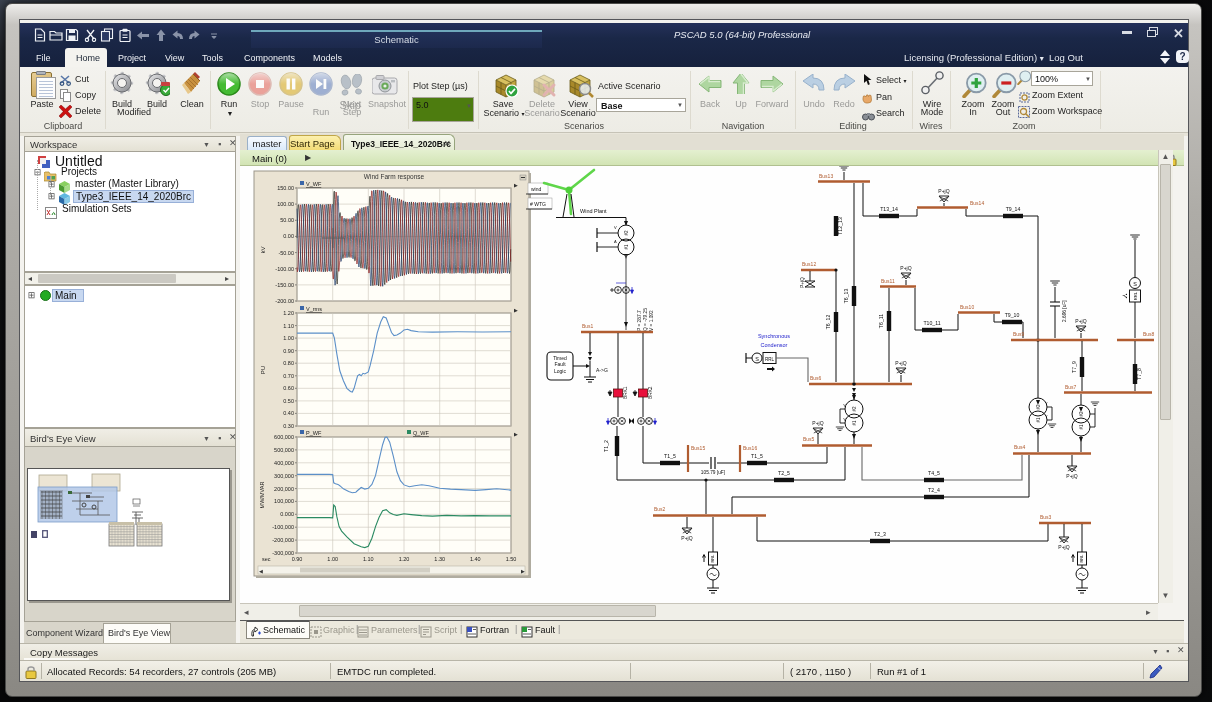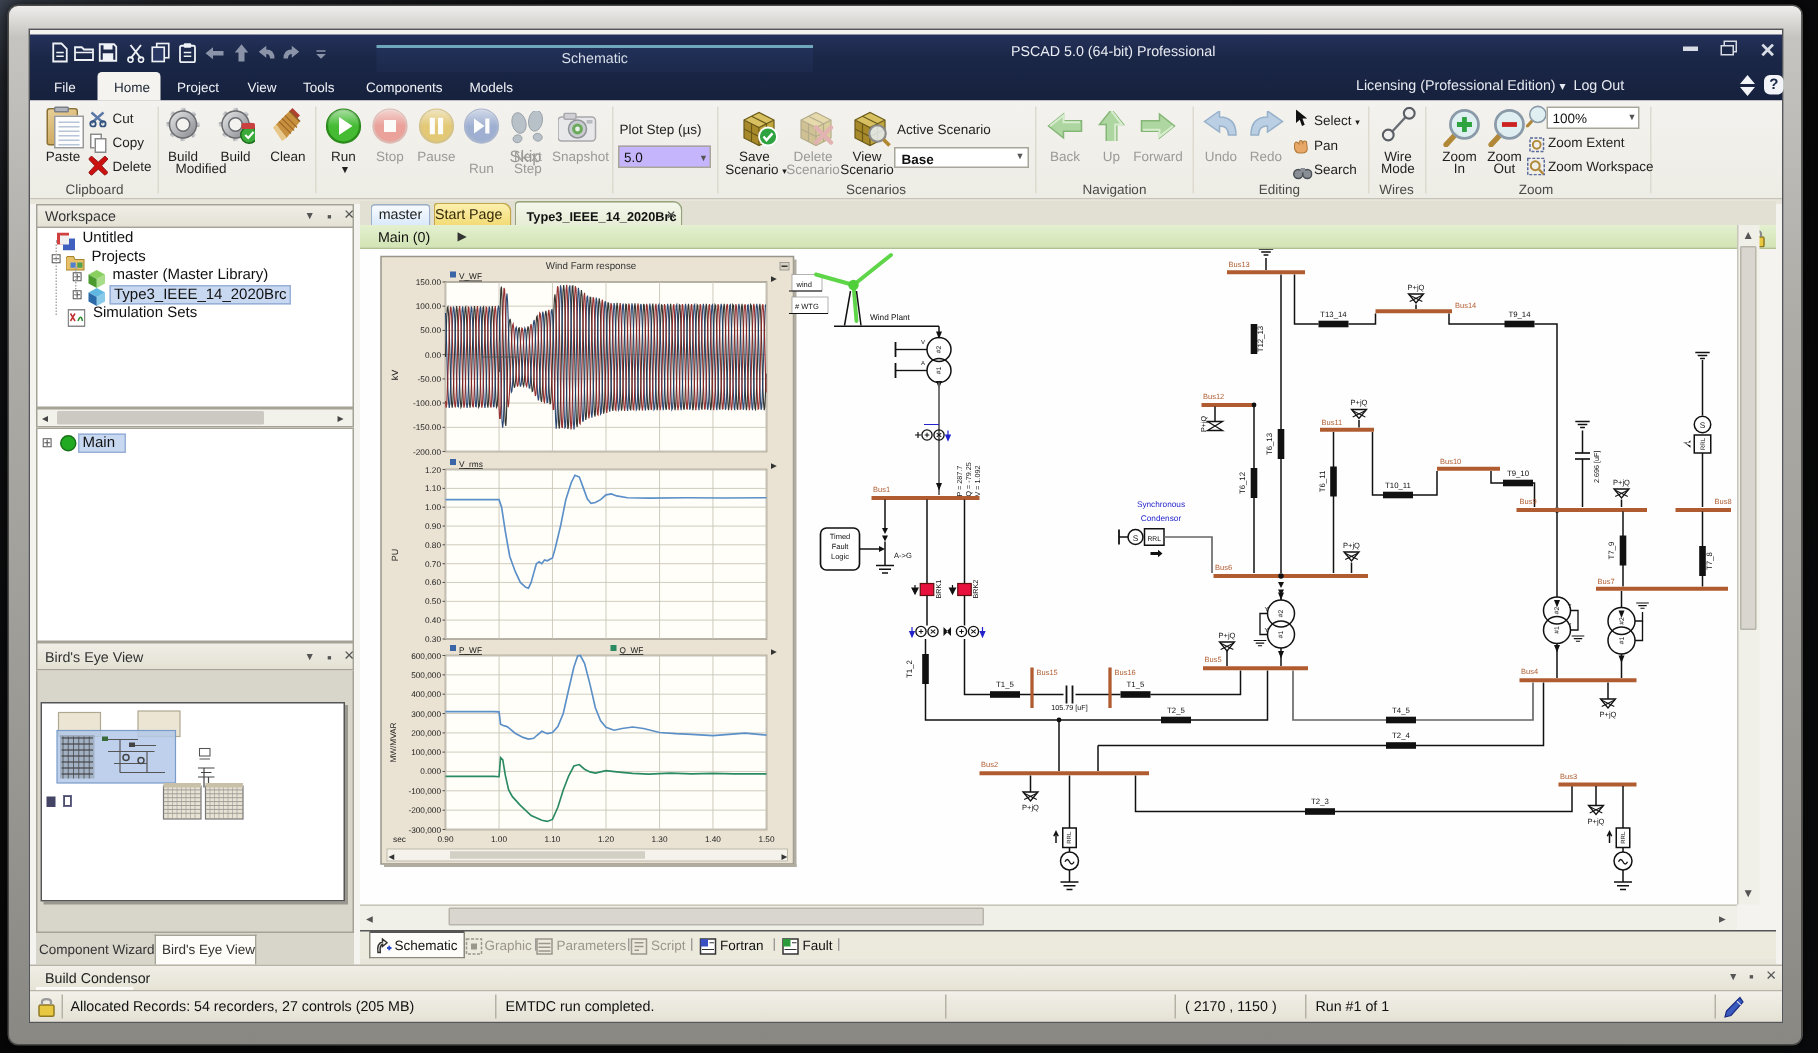--- a/index.html
+++ b/index.html
@@ -48,21 +48,21 @@
       <path d="M12 11 Q12 5 6.5 5 L6.5 2.5 L1.5 6.5 L6.5 10.5 L6.5 8 Q9 8 9 11 Z" fill="#8a93a8"></path>
     </svg></div>
 <div style="left:187px;top:28px;width:14px;height:14px;"><svg width="14" height="14">
       <path d="M2 11 Q2 5 7.5 5 L7.5 2.5 L12.5 6.5 L7.5 10.5 L7.5 8 Q5 8 5 11 Z" fill="#8a93a8"></path>
     </svg></div>
 <div style="left:207px;top:28px;width:14px;height:14px;"><svg width="14" height="14">
       <path d="M4 6 H10 M5 8.5 L7 10.5 L9 8.5 Z" stroke="#8a93a8" fill="#8a93a8"></path>
     </svg></div>
 <div style="left:251px;top:30px;width:291px;height:18px;background:linear-gradient(180deg,#223159,#1c294c);border-top:2px solid #6fa8bc;"></div>
 <div style="left:251px;top:34px;width:291px;height:12px;color:#d8dee8;font-size:9.5px;text-align:center;">Schematic</div>
-<div style="left:674px;top:29px;width:300px;height:12px;color:#e8ebf2;font-size:9.5px;">PSCAD 5.0 (64-bit) Professional</div>
+<div style="left:674px;top:29px;width:300px;height:12px;color:#e8ebf2;font-size:9.5px;font-style:italic;">PSCAD 5.0 (64-bit) Professional</div>
 <div style="left:1122px;top:31px;width:10px;height:3px;background:#d8dce4;"></div>
 <div style="left:1149px;top:27px;width:9px;height:8px;border:1px solid #d8dce4;background:transparent;">
     <div style="position:absolute;left:-3px;top:2px;width:9px;height:7px;border:1px solid #d8dce4;background:#1a2747;"></div>
   </div>
 <div style="left:1173px;top:26px;width:12px;height:12px;color:#d8dce4;font-size:13px;font-weight:bold;">✕</div>
 <div style="left:904px;top:52px;width:250px;height:12px;color:#e6e9f0;font-size:9.5px;">Licensing (Professional Edition) <span style="font-size:8px;">▾</span> &nbsp;Log Out</div>
 <div style="left:1159px;top:50px;width:12px;height:14px;"><svg width="12" height="14">
       <path d="M6 0 L11 6 L1 6 Z M6 14 L1 8 L11 8 Z" fill="#f2f4f8"></path>
     </svg></div>
 <div style="left:1176px;top:50px;width:13px;height:13px;background:#f2f4f8;border-radius:4px;color:#1a2747;font-size:10px;font-weight:bold;text-align:center;line-height:13px;">?</div>
@@ -228,21 +228,21 @@
 <div style="left:372px;top:75px;width:26px;height:20px;"><svg width="26" height="20">
       <rect x="0" y="3" width="25" height="16" rx="2.5" fill="#e8e8ea" stroke="#a8a8ac"></rect>
       <rect x="4" y="0.5" width="8" height="4" rx="1" fill="#d0d0d4" stroke="#a8a8ac"></rect>
       <circle cx="13" cy="11" r="6" fill="#c8ccd0" stroke="#909498"></circle>
       <circle cx="13" cy="11" r="3.6" fill="#6aaa5a"></circle>
       <circle cx="13" cy="11" r="1.6" fill="#e8f0e8"></circle>
       <rect x="19" y="5" width="4" height="2.4" fill="#b8bcc0"></rect>
     </svg></div>
 <div style="left:345px;top:99px;width:84px;height:10px;color:#9a9a98;font-size:9px;text-align:center;">Snapshot</div>
 <div style="left:413px;top:81px;width:70px;height:10px;color:#1f1f1f;font-size:9px;">Plot Step (µs)</div>
-<div style="left:412px;top:97px;width:62px;height:15px;background:#c4b5fd;border:1px solid #a8a59a;font-size:9px;color:#111;padding:2px 0 0 3px;">5.0</div>
+<div style="left:412px;top:97px;width:62px;height:25px;background:#4d7c0f;border:1px solid #a8a59a;font-size:9px;color:#111;padding:2px 0 0 3px;">5.0</div>
 <div style="left:466px;top:103px;width:8px;height:6px;color:#555;font-size:6px;">▼</div>
 <svg style="position:absolute;left:492px;top:72px;opacity:1" width="28" height="26">
     <g>
       <path d="M4 8 L14 3 L24 8 L14 13 Z" fill="#d8c060"></path>
       <path d="M4 8 L14 13 L14 25 L4 20 Z" fill="#a8892a"></path>
       <path d="M14 13 L24 8 L24 20 L14 25 Z" fill="#c0a53e"></path>
       <path d="M4 8 L14 3 L24 8 L24 20 L14 25 L4 20 Z M4 8 L14 13 L24 8 M14 13 L14 25 M4 14 L14 19 L24 14 M9 5.5 L19 10.5 M9 10.5 L9 22.5 M19 10.5 L19 22.5" fill="none" stroke="#6a5a18" stroke-width=".8"></path>
     </g>
     <circle cx="20" cy="19" r="6" fill="#2fa33f" stroke="#fff" stroke-width="1.2"></circle>
     <path d="M17 19 l2 2.4 l4 -4.5" stroke="#fff" stroke-width="1.6" fill="none"></path>
@@ -370,21 +370,21 @@
 <div style="left:30px;top:139px;width:100px;height:11px;color:#333;font-size:9.5px;">Workspace</div>
 <div style="left:203px;top:141px;width:10px;height:8px;color:#555;font-size:7px;">▼</div>
 <div style="left:218px;top:139px;width:8px;height:10px;color:#555;font-size:9px;">▪</div>
 <div style="left:229px;top:138px;width:8px;height:10px;color:#555;font-size:9px;">✕</div>
 <div style="left:24px;top:152px;width:212px;height:120px;background:#fff;border:1px solid #a5a296;border-top:none;"></div>
 <div style="left:38px;top:154px;width:12px;height:12px;"><svg width="12" height="12">
       <rect x="0" y="0" width="8" height="8" fill="#d04040"></rect>
       <rect x="4" y="4" width="8" height="8" fill="#4060c0"></rect>
       <rect x="2" y="2" width="6" height="6" fill="#f0f0f0"></rect>
     </svg></div>
-<div style="left:53px;top:153px;width:150px;height:13px;color:#111;font-size:10px;padding:0 2px;white-space:nowrap;width:auto;">Untitled</div>
+<div style="left:53px;top:153px;width:150px;height:13px;color:#111;font-size:14px;padding:0 2px;white-space:nowrap;width:auto;">Untitled</div>
 <div style="left:33px;top:168px;width:9px;height:9px;font-size:9px;line-height:9px;text-align:center;color:#555;">⊟</div>
 <div style="left:44px;top:168px;width:13px;height:12px;"><svg width="13" height="12">
       <path d="M0 3 L0 11 L12 11 L12 4 L6 4 L5 2 L1 2 Z" fill="#e8c06a" stroke="#a8842a" stroke-width=".7"></path>
       <rect x="3" y="6" width="3.5" height="3.5" fill="#5080d0"></rect>
       <rect x="7.5" y="6" width="3.5" height="3.5" fill="#50a050"></rect>
     </svg></div>
 <div style="left:59px;top:166px;width:150px;height:13px;color:#111;font-size:10px;padding:0 2px;white-space:nowrap;width:auto;">Projects</div>
 <div style="left:47px;top:180px;width:9px;height:9px;font-size:9px;line-height:9px;text-align:center;color:#555;">⊞</div>
 <div style="left:58px;top:179px;width:13px;height:13px;"><svg width="13" height="13">
       <path d="M1 4 L6.5 1 L12 4 L6.5 7 Z" fill="#8ad060"></path>
@@ -543,21 +543,21 @@
 <div style="left:515px;top:624px;width:4px;height:11px;color:#888;font-size:9px;">|</div>
 <div style="left:521px;top:624px;width:12px;height:12px;"><svg width="12" height="12">
       <rect x="1" y="1" width="10" height="10" fill="#fff" stroke="#333"></rect>
       <rect x="1" y="1" width="5" height="5" fill="#2a9a3a"></rect>
       <path d="M7 3.5 H10 M2 8 H10" stroke="#333" stroke-width=".8"></path>
     </svg></div>
 <div style="left:535px;top:625px;width:60px;height:10px;color:#111;font-size:9px;">Fault</div>
 <div style="left:558px;top:624px;width:4px;height:11px;color:#888;font-size:9px;">|</div>
 <div style="left:240px;top:639px;width:944px;height:4px;background:#e8e5da;"></div>
 <div style="left:20px;top:643px;width:1168px;height:18px;background:linear-gradient(180deg,#f0eee6,#e6e3d6);border-top:1px solid #b8b5a8;border-bottom:1px solid #b8b5a8;"></div>
-<div style="left:30px;top:647px;width:110px;height:11px;color:#222;font-size:9.5px;">Build Condensor</div>
+<div style="left:30px;top:647px;width:110px;height:11px;color:#222;font-size:9.5px;">Copy Messages</div>
 <div style="left:1152px;top:648px;width:10px;height:8px;color:#555;font-size:7px;">▼</div>
 <div style="left:1166px;top:646px;width:8px;height:10px;color:#555;font-size:9px;">▪</div>
 <div style="left:1177px;top:645px;width:8px;height:10px;color:#555;font-size:9px;">✕</div>
 <div style="left:24px;top:658px;width:65px;height:2px;background:#fbfaf6;"></div>
 <div style="left:20px;top:661px;width:1168px;height:20px;background:linear-gradient(180deg,#f2f0e8,#e4e1d4);"></div>
 <div style="left:41px;top:663px;width:1px;height:16px;background:#b5b2a5;"></div>
 <div style="left:330px;top:663px;width:1px;height:16px;background:#b5b2a5;"></div>
 <div style="left:630px;top:663px;width:1px;height:16px;background:#b5b2a5;"></div>
 <div style="left:783px;top:663px;width:1px;height:16px;background:#b5b2a5;"></div>
 <div style="left:870px;top:663px;width:1px;height:16px;background:#b5b2a5;"></div>

